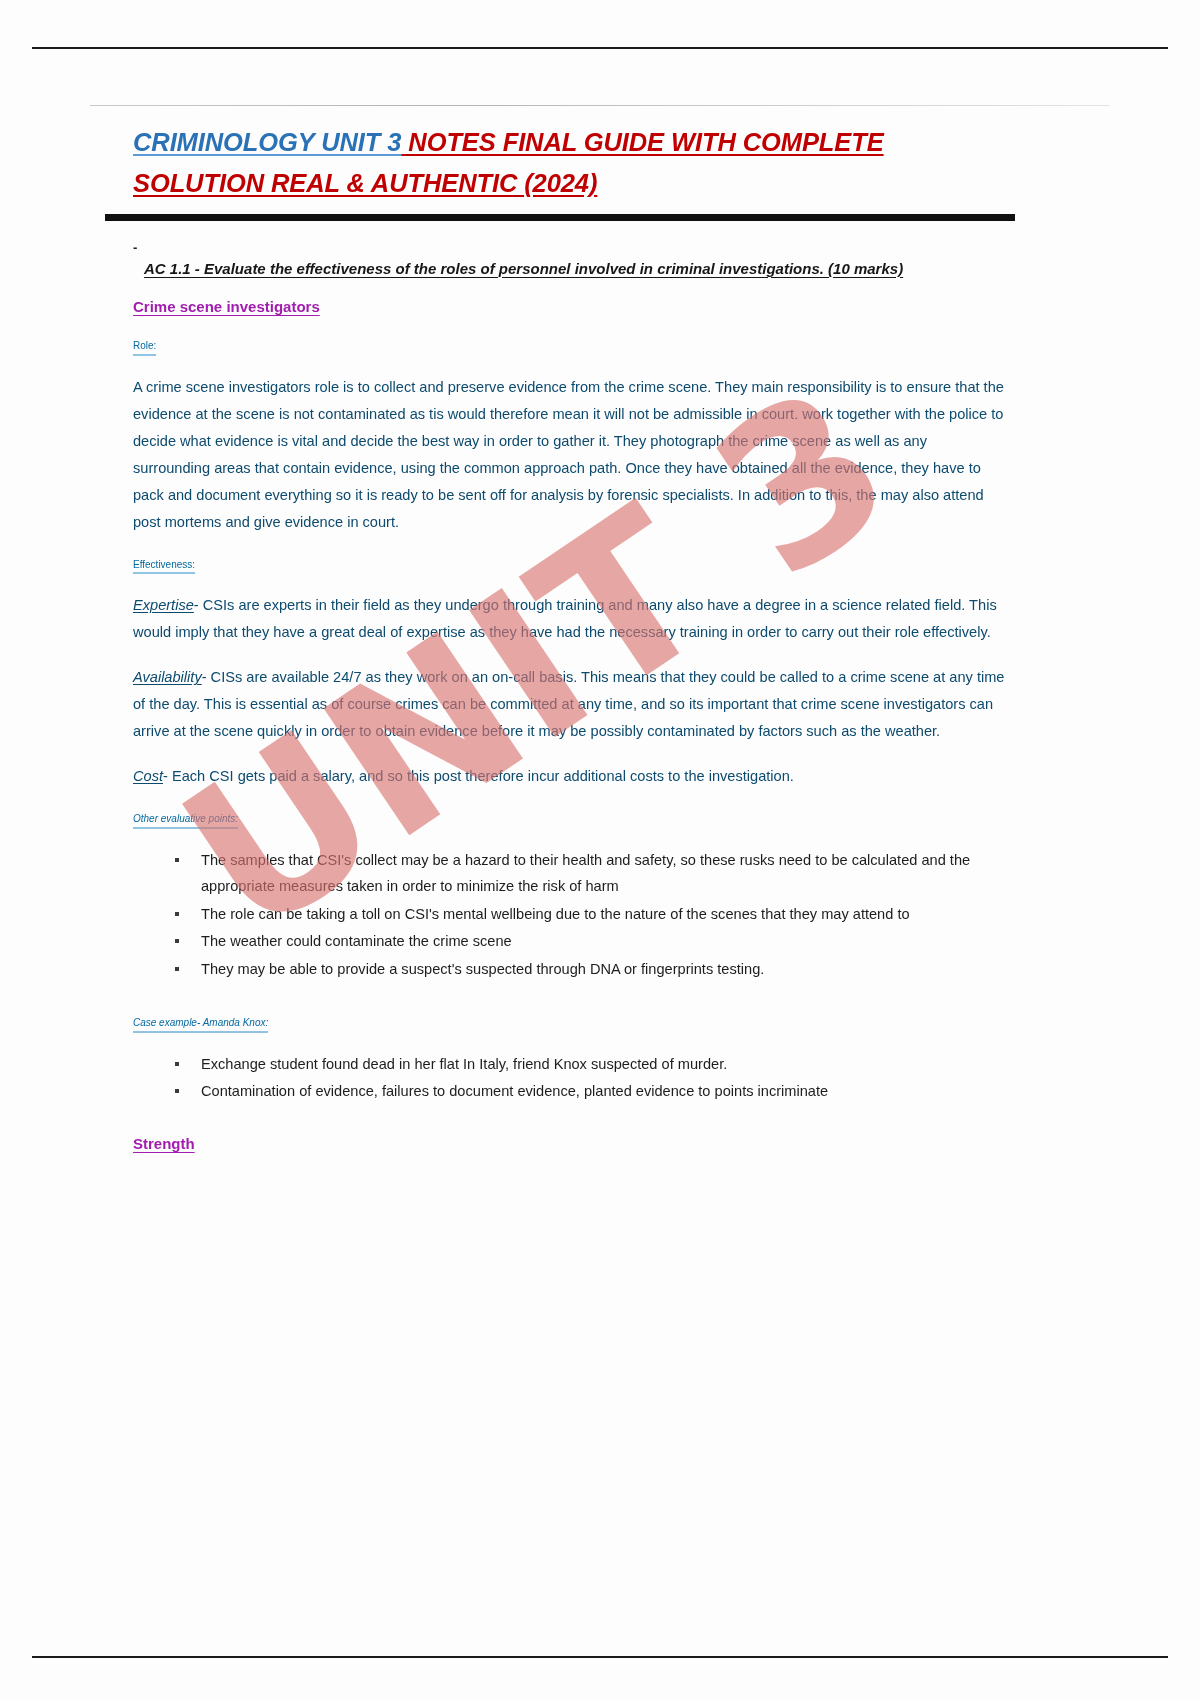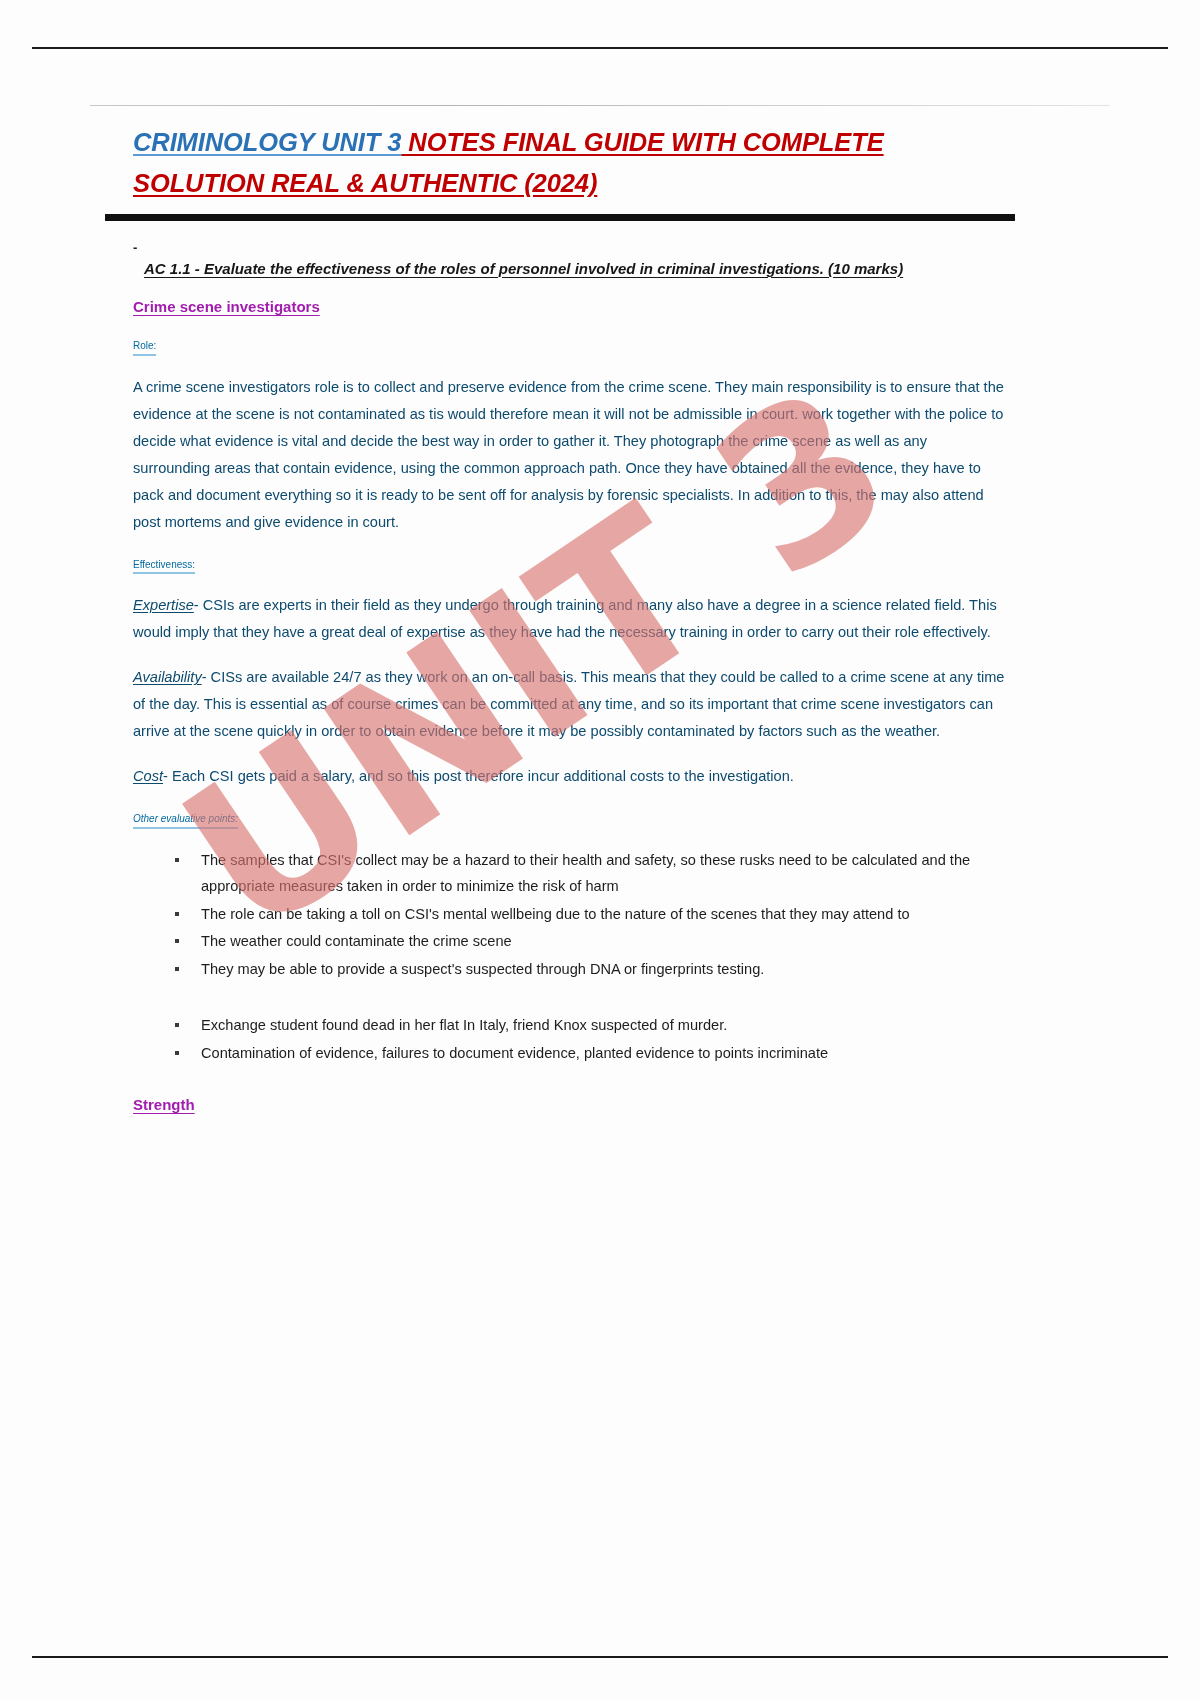--- a/index.html
+++ b/index.html
@@ -223,20 +223,21 @@
 
     <ul class="bullets">
       <li>The samples that CSI's collect may be a hazard to their health and safety, so these rusks need to be calculated and the appropriate measures taken in order to minimize the risk of harm</li>
       <li>The role can be taking a toll on CSI's mental wellbeing due to the nature of the scenes that they may attend to</li>
       <li>The weather could contaminate the crime scene</li>
       <li>They may be able to provide a suspect's suspected through DNA or fingerprints testing.</li>
     </ul>
 
     <div class="spacer-sm"></div>
 
+    <div><span class="red-heading italic">Case example- Amanda Knox:</span></div>
 
     <ul class="bullets">
       <li>Exchange student found dead in her flat In Italy, friend Knox suspected of murder.</li>
       <li>Contamination of evidence, failures to document evidence, planted evidence to points incriminate</li>
     </ul>
 
     <div class="spacer-sm"></div>
 
     <div><span class="sec-heading">Strength</span></div>
 

